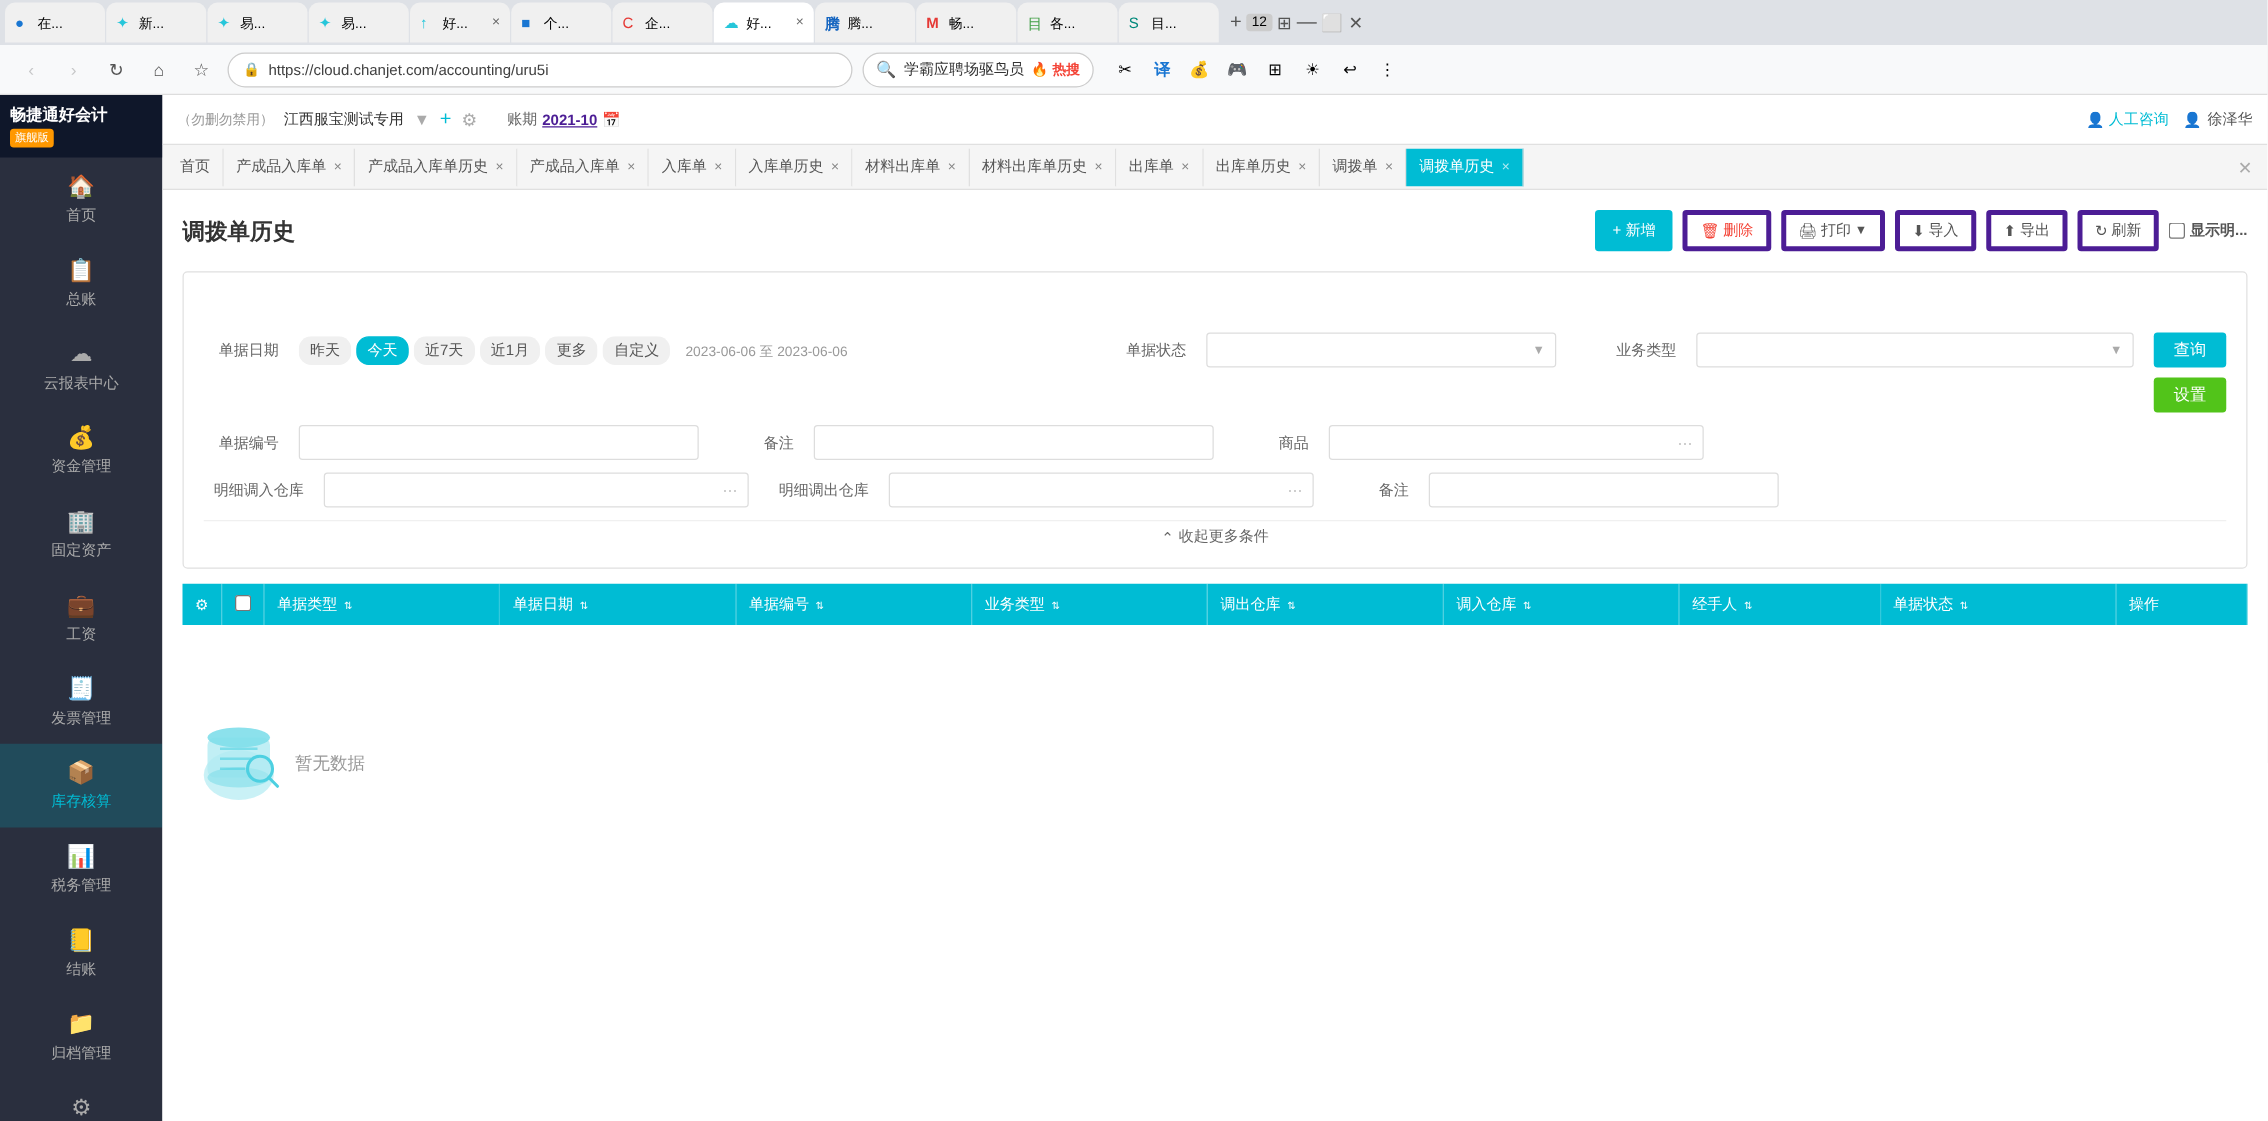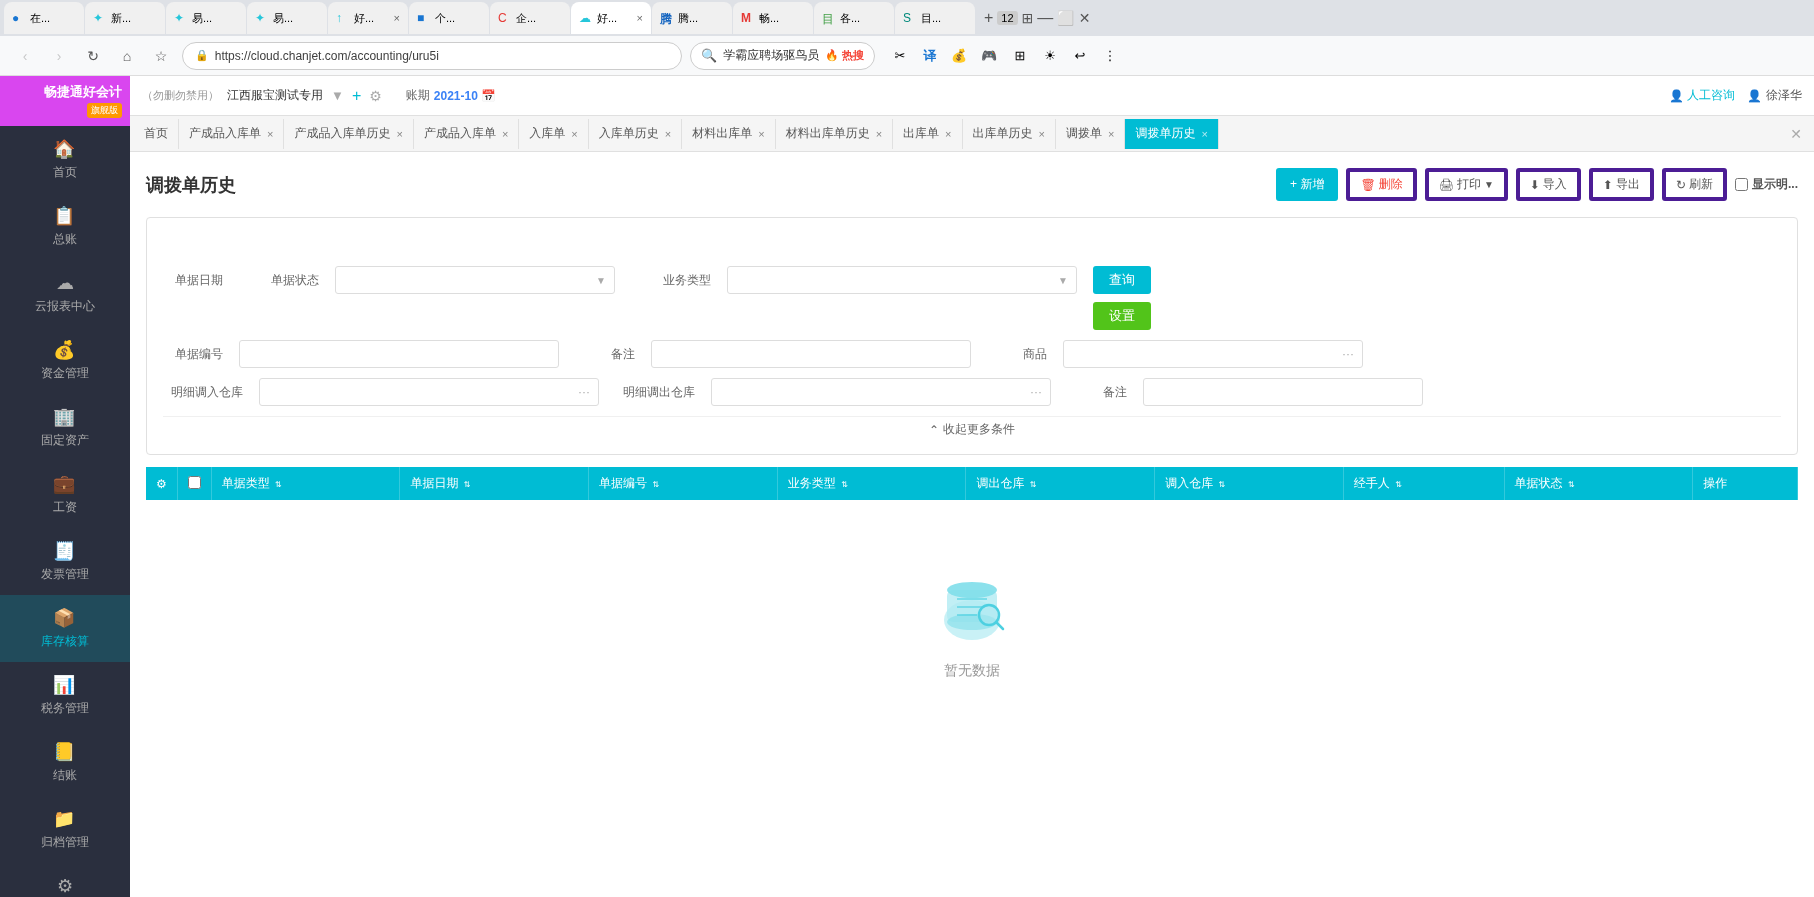--- a/index.html
+++ b/index.html
@@ -22,21 +22,21 @@
     .url-bar .lock-icon { color: #4caf50; font-size: 11px; }
     .url-text { color: #404040; font-size: 12px; overflow: hidden; text-overflow: ellipsis; white-space: nowrap; }
     .search-bar { display: flex; align-items: center; gap: 6px; background: #fff; border: 1px solid #ccc; border-radius: 14px; height: 28px; padding: 0 10px; }
     .browser-action-btn { width: 26px; height: 26px; display: flex; align-items: center; justify-content: center; border-radius: 50%; cursor: pointer; font-size: 13px; }
 
     
     .app-wrapper { display: flex; height: calc(897px - 76px); }
 
     
     .sidebar { width: 130px; background: #2a2f3e; color: #fff; display: flex; flex-direction: column; flex-shrink: 0; }
-    .sidebar-logo { background: #d946ef; padding: 8px; text-align: right; cursor: pointer; }
+    .sidebar-logo { background: #0f172a; padding: 8px; text-align: left; cursor: pointer; }
     .sidebar-logo .logo-title { font-size: 13px; font-weight: bold; color: #fff; line-height: 1.3; }
     .sidebar-logo .logo-badge { background: #ff9800; color: #fff; font-size: 9px; padding: 1px 4px; border-radius: 3px; display: inline-block; margin-top: 2px; }
     .sidebar-item { display: flex; flex-direction: column; align-items: center; padding: 12px 4px; cursor: pointer; color: #aaa; gap: 4px; }
     .sidebar-item .si-icon { font-size: 18px; }
     .sidebar-item .si-label { font-size: 12px; }
 
     
     .main-content { flex: 1; display: flex; flex-direction: column; overflow: hidden; background: #fff; }
 
     
@@ -83,21 +83,21 @@
 
     
     .data-table { width: 100%; border-collapse: collapse; font-size: 12px; }
     .data-table th { background: #00bcd4; color: #fff; padding: 8px 10px; text-align: left; font-weight: normal; white-space: nowrap; border-right: 1px solid rgba(255,255,255,0.2); cursor: pointer; }
     .data-table th .sort-icons { display: inline-flex; flex-direction: column; gap: 0; margin-left: 2px; font-size: 8px; }
     .th-checkbox { width: 30px; text-align: center; }
     .th-gear { width: 30px; text-align: center; }
     .th-action { text-align: right; }
 
     
-    .empty-state { display: flex; flex-direction: column; align-items: center; justify-content: space-between; padding: 60px 0; }
+    .empty-state { display: flex; flex-direction: row; align-items: center; justify-content: flex-start; padding: 60px 0; }
     .empty-text { font-size: 14px; color: #999; }
 
     .filter-section { display: flex; gap: 4px; align-items: center; flex: 1; }
     .filter-right-actions { display: flex; flex-direction: column; gap: 4px; }
   </style>
 </head>
 <body>
 
 <div class="browser-chrome">
 
@@ -251,21 +251,21 @@
   <div class="main-content">
 
     <div class="top-bar">
       <span style="font-size:11px;color:#999;">（勿删勿禁用）</span>
       <span class="company-name">江西服宝测试专用</span>
       <span style="color:#aaa;cursor:pointer;">▼</span>
       <span style="color:#00bcd4;font-size:16px;cursor:pointer;">+</span>
       <span style="color:#aaa;font-size:14px;cursor:pointer;">⚙</span>
       <span class="account-period">
         <span>账期</span>
-        <span style="color:#3b82f6;font-weight:bold;">2021-10</span>
+        <span style="color:#4c1d95;font-weight:bold;text-decoration:underline;">2021-10</span>
         <span style="cursor:pointer;">📅</span>
       </span>
       <div class="top-bar-right">
         <div class="service-btn">
           <span>👤</span>
           <span>人工咨询</span>
         </div>
         <div class="user-info">
           <span>👤</span>
           <span>徐泽华</span>
@@ -357,20 +357,33 @@
             <input type="checkbox" style="">
             <span>显示明...</span>
           </div>
         </div>
       </div>
 
       <div class="filter-panel">
 
         <div class="filter-row">
           <span class="filter-label">单据日期</span>
+          <div class="filter-section">
+            <div class="filter-date-group">
+              <span class="date-preset">昨天</span>
+              <span class="date-preset active">今天</span>
+              <span class="date-preset">近7天</span>
+              <span class="date-preset">近1月</span>
+              <span class="date-preset">更多</span>
+              <span class="date-preset">自定义</span>
+            </div>
+            <div style="margin-left:8px;">
+              <div class="date-range-text">2023-06-06 至 2023-06-06</div>
+            </div>
+          </div>
           <span class="filter-label-wide">单据状态</span>
           <div class="filter-select" style="width:280px;">
             <span></span>
             <span style="font-size:10px;color:#aaa;">▼</span>
           </div>
           <span class="filter-label-wide">业务类型</span>
           <div class="filter-select-wide" style="width:350px;">
             <span></span>
             <span style="font-size:10px;color:#aaa;">▼</span>
           </div>

